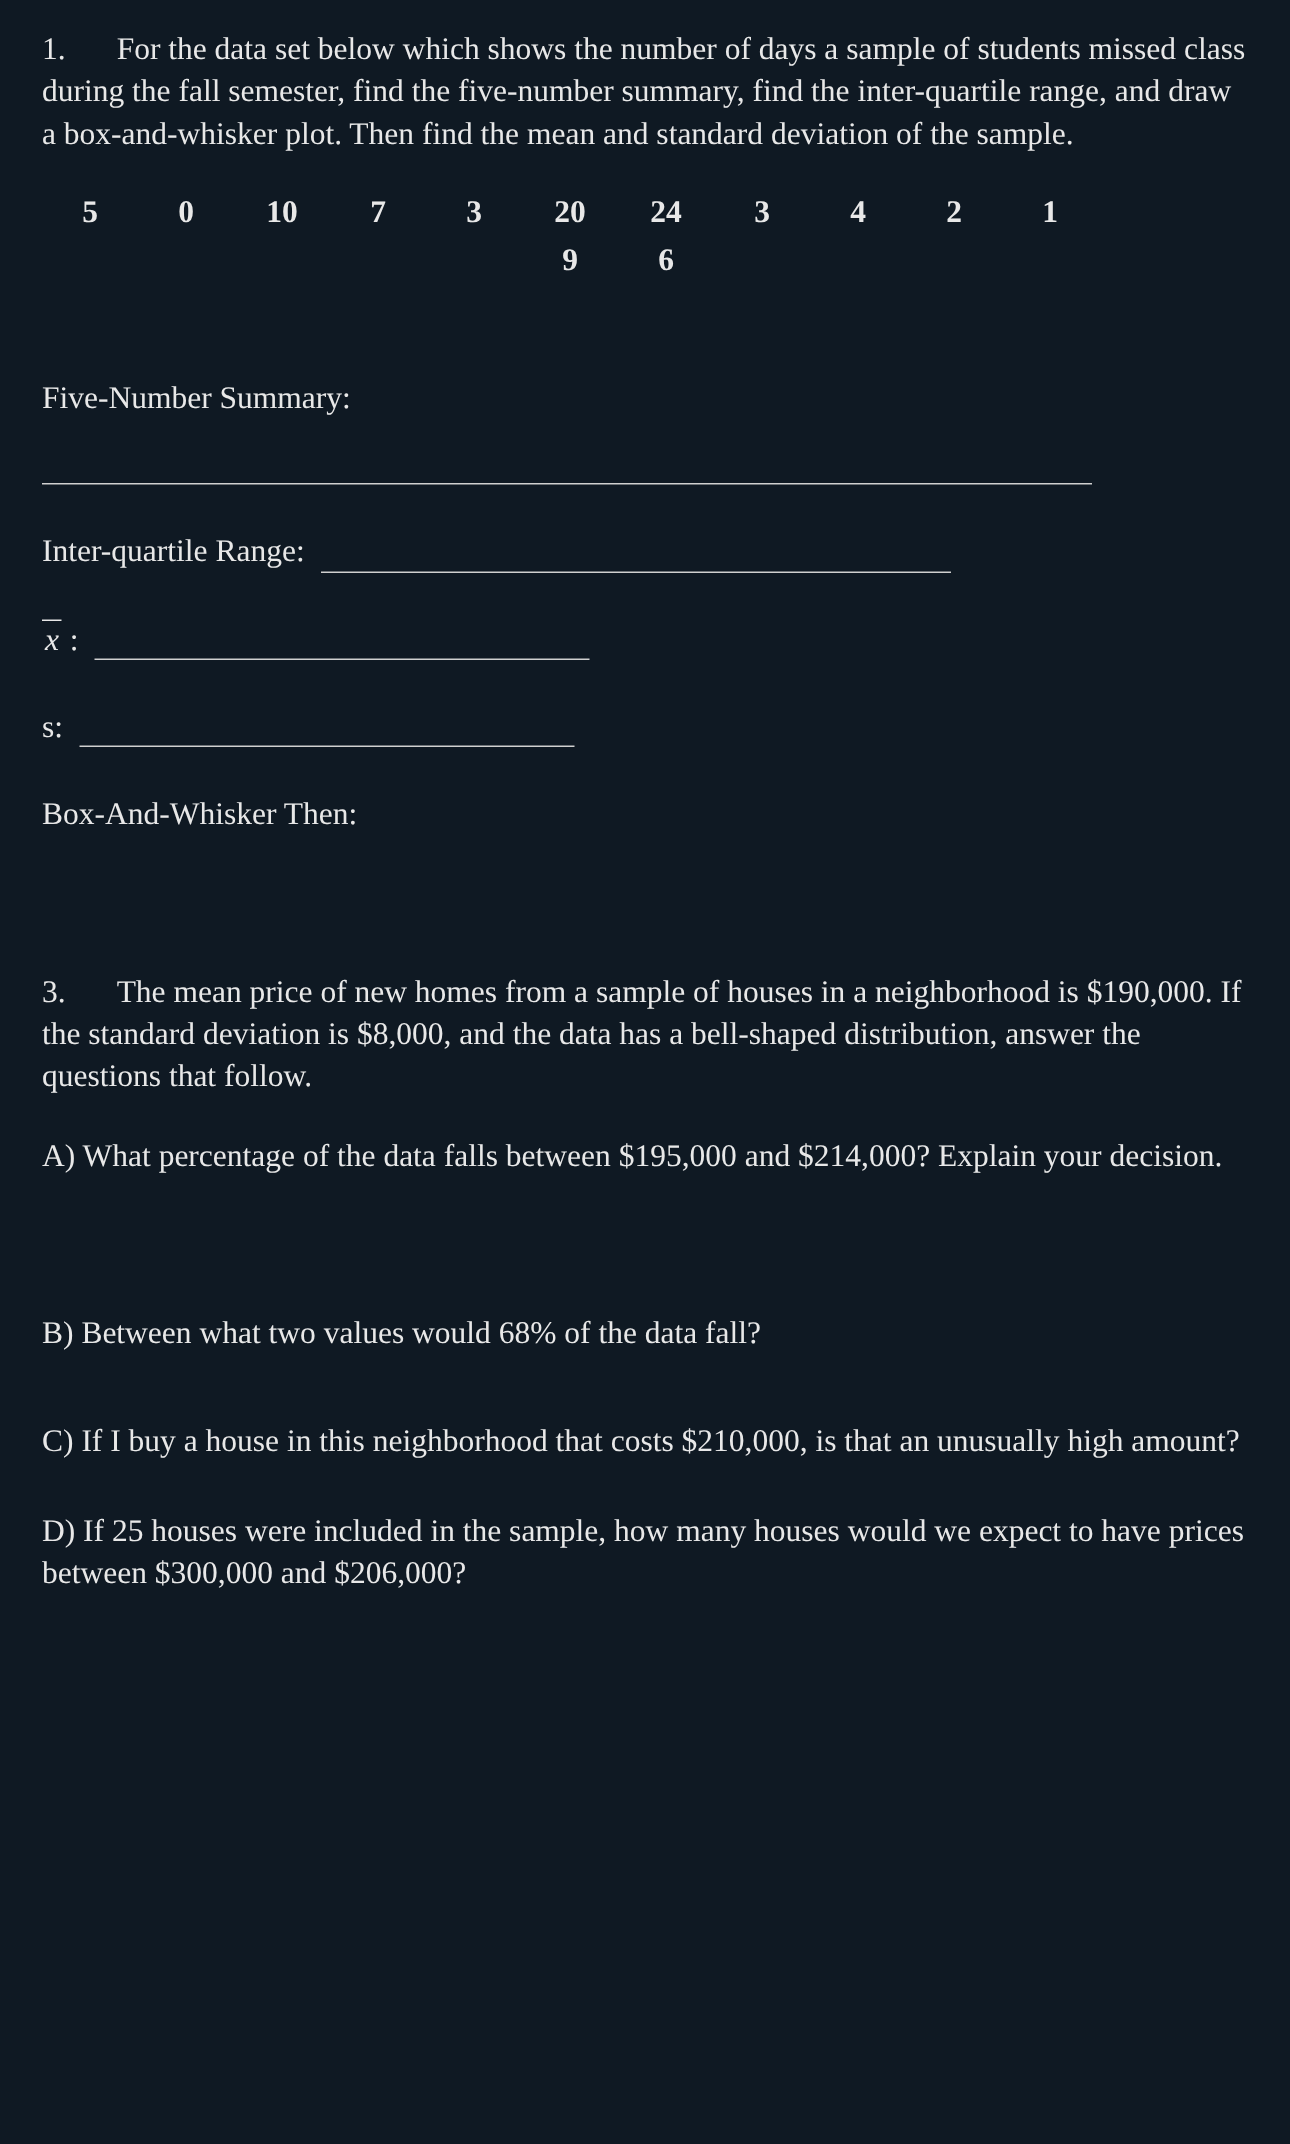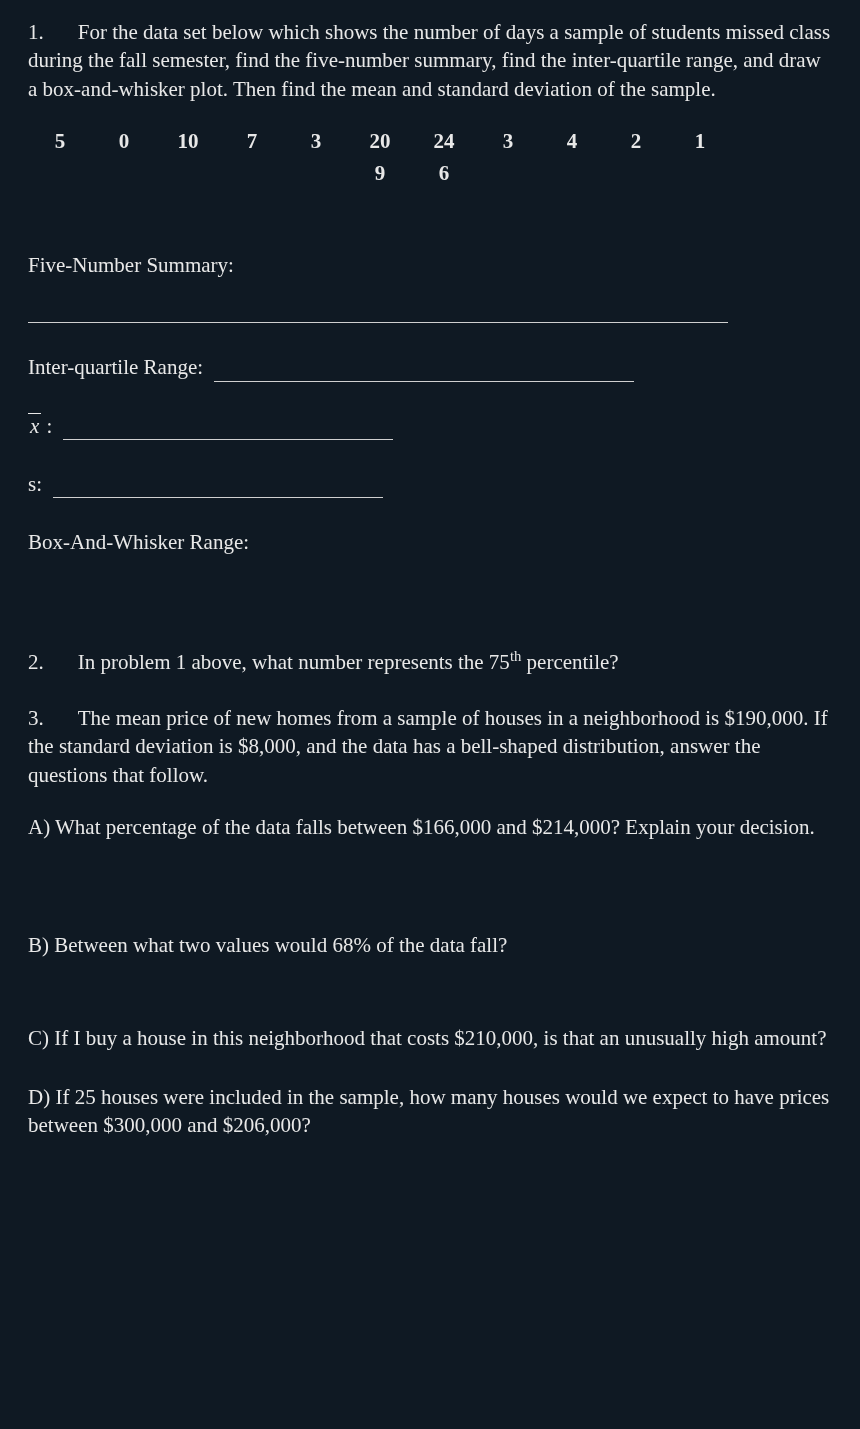--- a/index.html
+++ b/index.html
@@ -119,28 +119,25 @@
   <div class="field-line">
     <span class="field-label"><span class="xbar">x</span><span> :  </span></span>
     <span class="blank blank-short"></span>
   </div>
 
   <div class="field-line">
     <span class="field-label">s:  </span>
     <span class="blank blank-short"></span>
   </div>
 
-  <div style="margin:8px 0 90px 0">Box-And-Whisker  Range:</div>
+  <div style="margin:8px 0 90px 0">Box-And-Whisker  Then:</div>
 
-  <p class="para" style="margin-bottom:28px">
-    <span>2.</span><span class="indent-gap"></span><span>In problem 1 above, what number represents the 75</span><sup>th</sup><span> percentile?</span>
-  </p>
 
   <p class="para" style="margin-bottom:24px">
     <span>3.</span><span class="indent-gap"></span><span>The mean price of new homes from a sample of houses in a neighborhood is $190,000.  If the standard deviation is $8,000, and the data has a bell-shaped distribution, answer the questions that follow.</span>
   </p>
 
-  <p class="para" style="margin-bottom:90px">A)  What percentage of the data falls between $166,000 and $214,000?  Explain your decision.</p>
-  <p class="para" style="margin-bottom:64px">B)  Between what two values would 68% of the data fall?</p>
+  <p class="para" style="margin-bottom:90px">A)  What percentage of the data falls between $195,000 and $214,000?  Explain your decision.</p>
+  <p class="para" style="margin-bottom:44px">B)  Between what two values would 68% of the data fall?</p>
   <p class="para" style="margin-bottom:31px">C)  If I buy a house in this neighborhood that costs $210,000, is that an unusually high amount?</p>
   <p class="para">D)  If 25 houses were included in the sample, how many houses would we expect to have prices between $300,000 and $206,000?</p>
 
 </div>
 
 </body></html>

